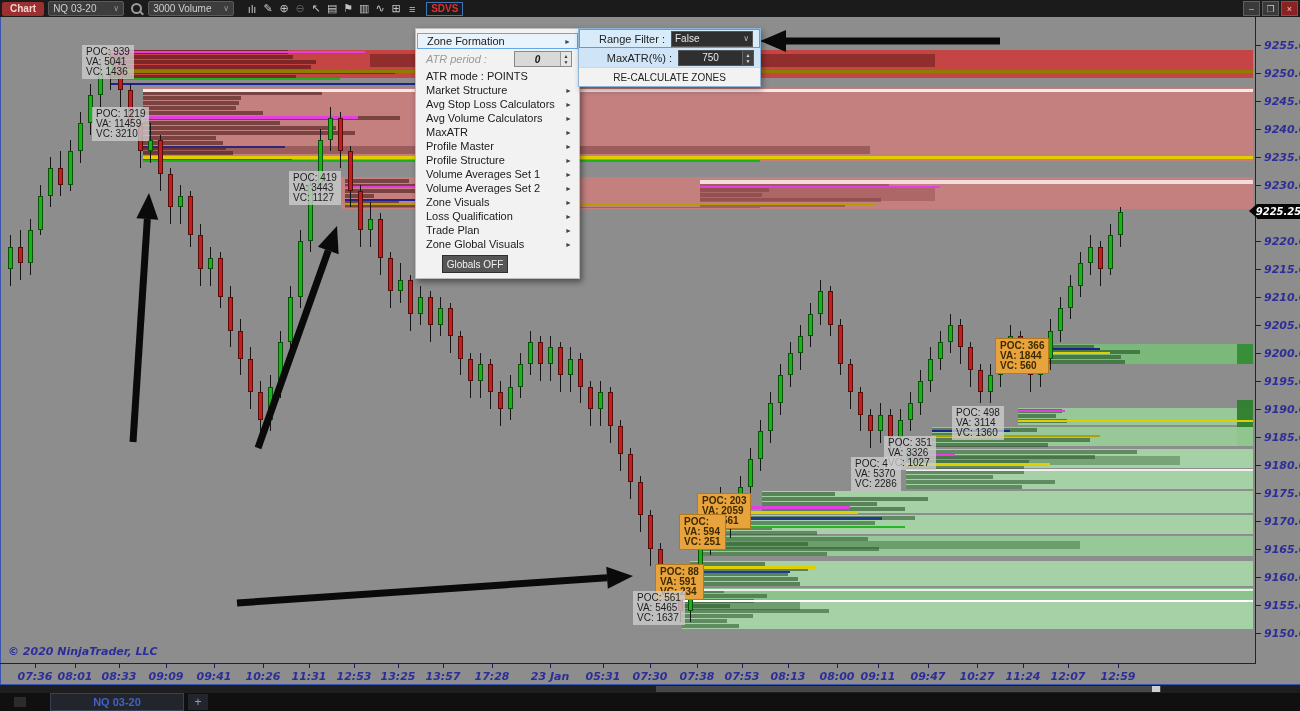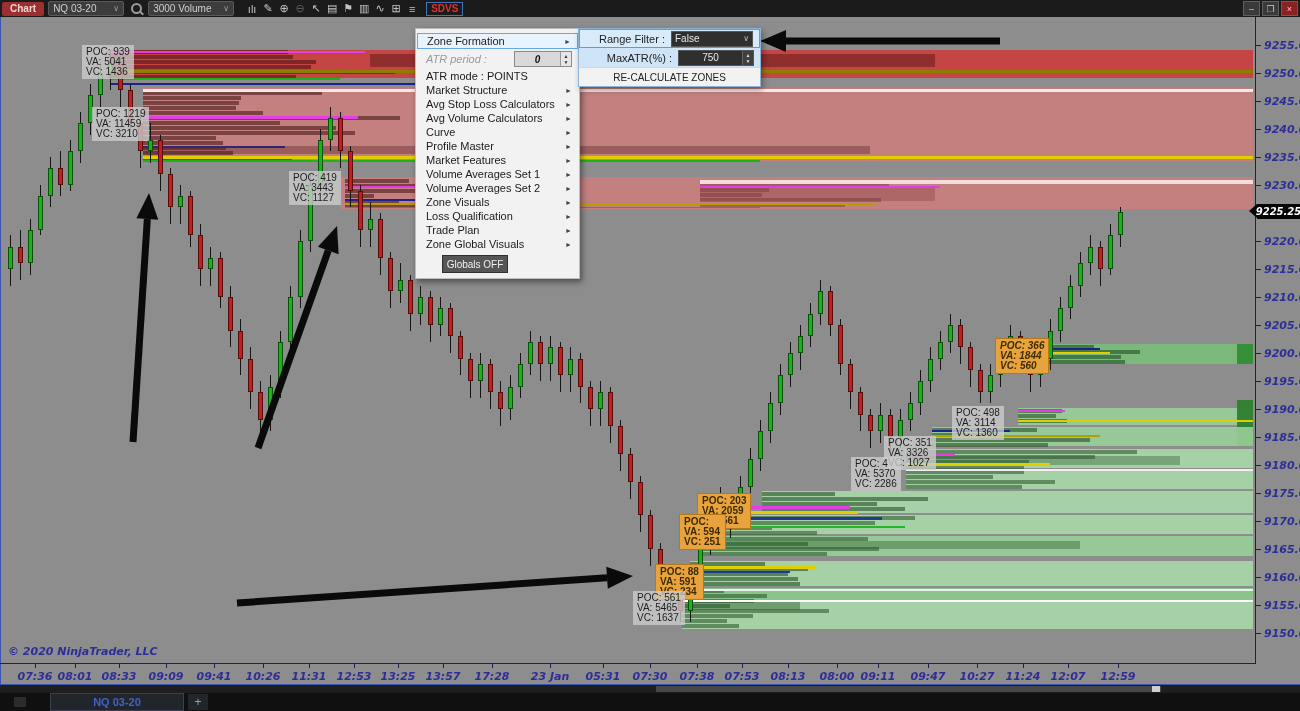--- a/index.html
+++ b/index.html
@@ -500,21 +500,21 @@
       <div class="zlabel gray" style="left: 884px; top: 436px;">
         <div>POC: 351</div>
         <div>VA: 3326</div>
         <div>VC: 1027</div>
       </div>
       <div class="zlabel gray" style="left: 851px; top: 457px;">
         <div>POC: 4</div>
         <div>VA: 5370</div>
         <div>VC: 2286</div>
       </div>
-      <div class="zlabel orange" style="left: 995px; top: 338px; font-style: italic;">
+      <div class="zlabel orange" style="left: 995px; top: 338px;">
         <div>POC: 366</div>
         <div>VA: 1844</div>
         <div>VC: 560</div>
       </div>
       <div class="zlabel orange" style="left: 697px; top: 493px;">
         <div>POC: 203</div>
         <div>VA: 2059</div>
         <div>VC: 561</div>
       </div>
       <div class="zlabel orange" style="left: 679px; top: 514px;">
@@ -660,29 +660,29 @@
       </div>
       <div class="mrow">
         <span>Avg Stop Loss Calculators</span>
         <span class="sub">►</span>
       </div>
       <div class="mrow">
         <span>Avg Volume Calculators</span>
         <span class="sub">►</span>
       </div>
       <div class="mrow">
-        <span>Curve</span>
+        <span>MaxATR</span>
         <span class="sub">►</span>
       </div>
       <div class="mrow">
         <span>Profile Master</span>
         <span class="sub">►</span>
       </div>
       <div class="mrow">
-        <span>Market Features</span>
+        <span>Profile Structure</span>
         <span class="sub">►</span>
       </div>
       <div class="mrow">
         <span>Volume Averages Set 1</span>
         <span class="sub">►</span>
       </div>
       <div class="mrow">
         <span>Volume Averages Set 2</span>
         <span class="sub">►</span>
       </div>

